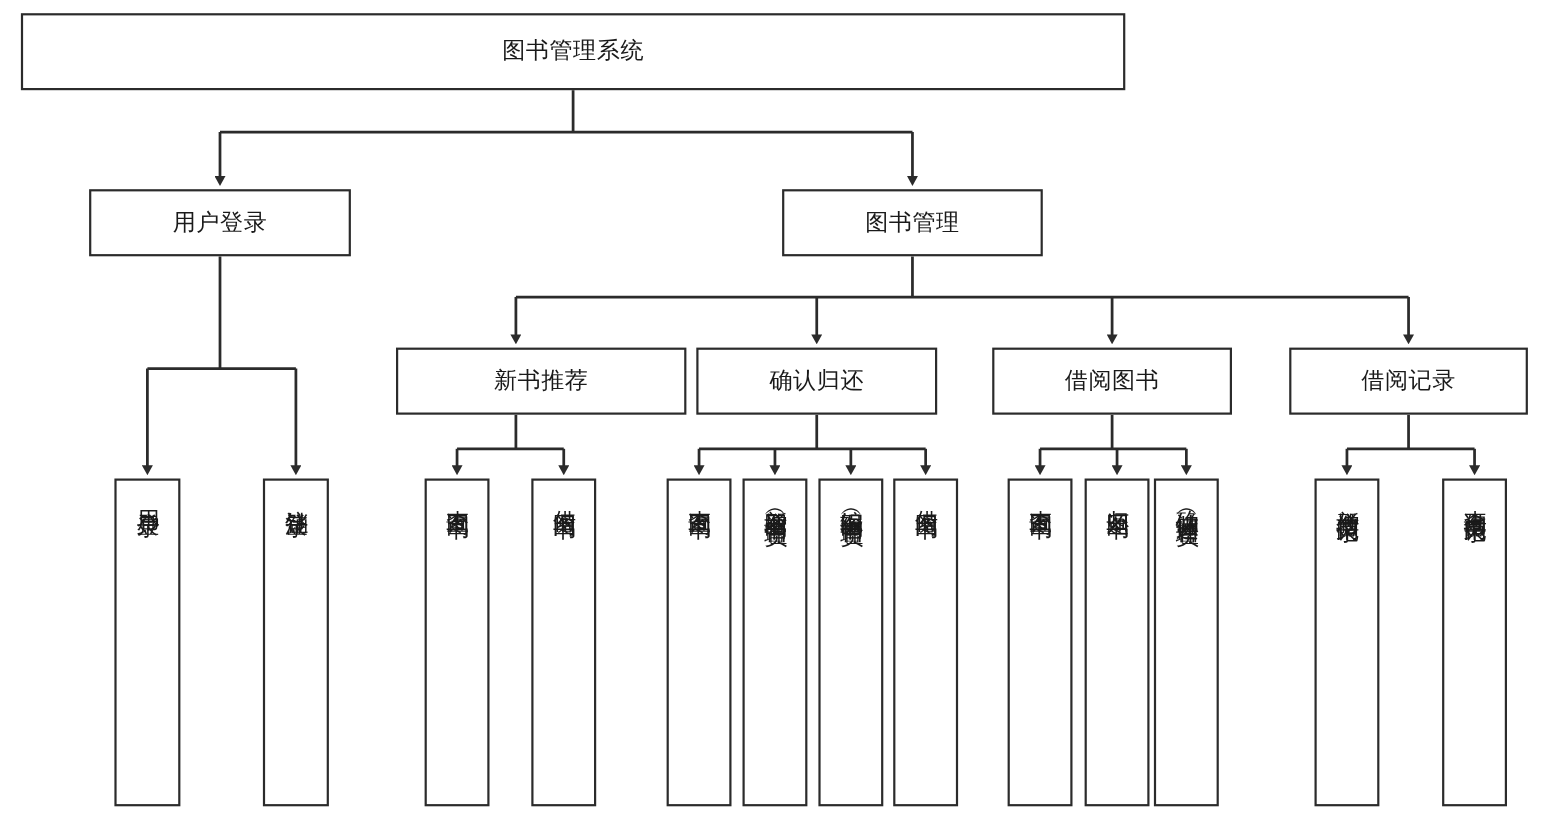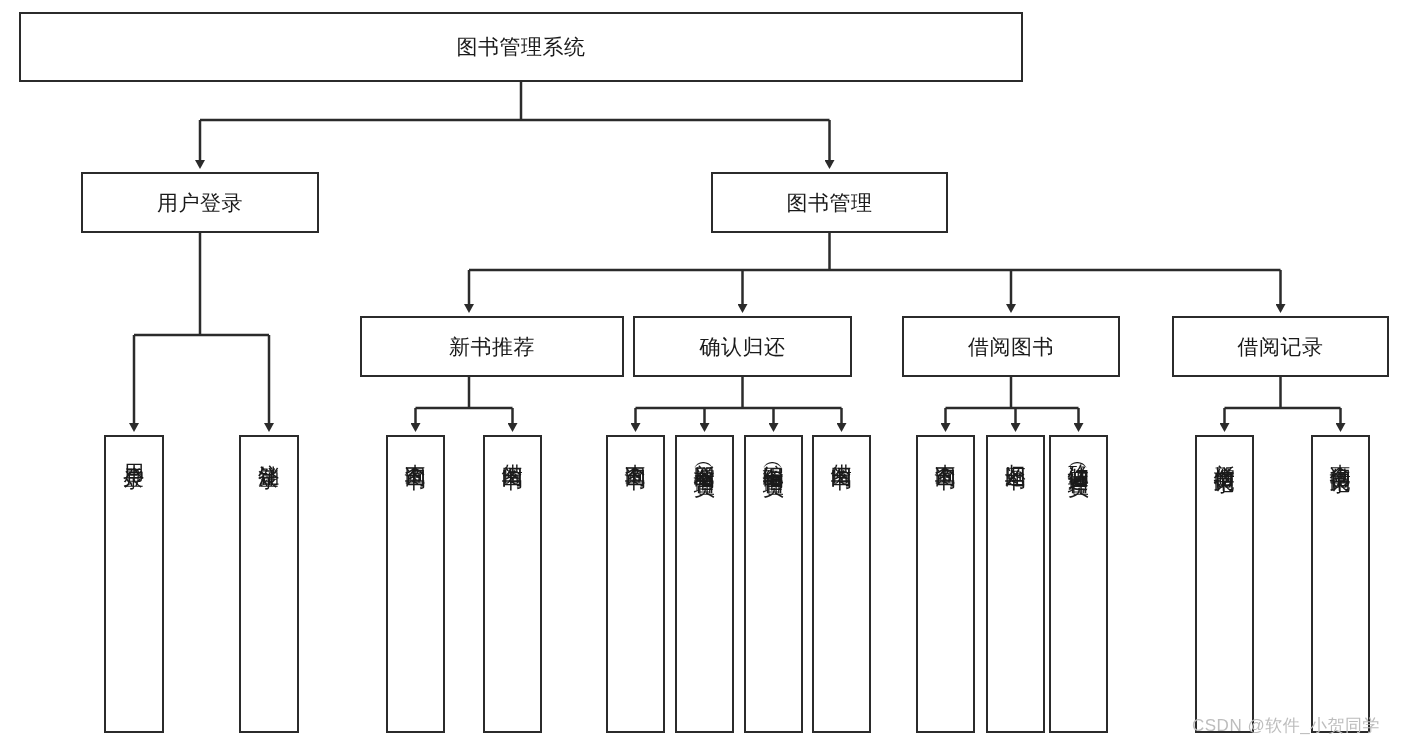--- a/index.html
+++ b/index.html
@@ -167,14 +167,13 @@
         <span class="node-label">确认归还（管理员）</span>
       </div>
       <div class="node-box vertical" style="left: 1195px; top: 435px; width: 59px; height: 298px;">
         <span class="node-label">新增借阅记录</span>
       </div>
       <div class="node-box vertical" style="left: 1311px; top: 435px; width: 59px; height: 298px;">
         <span class="node-label">查询借阅记录</span>
       </div>
     </div>
 
-  <div class="watermark" style="left: 1192px; top: 714px;">CSDN @软件_小贺同学</div>
 </div>
 
 </body></html>

